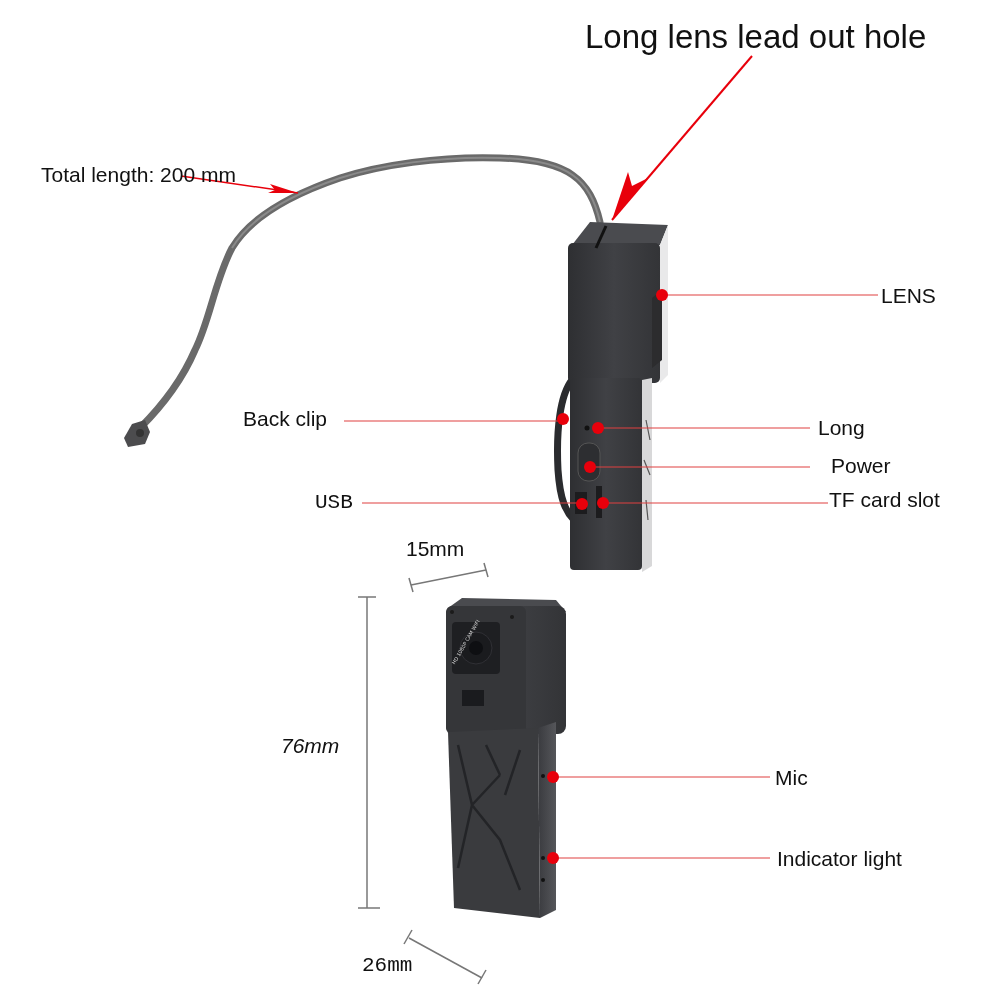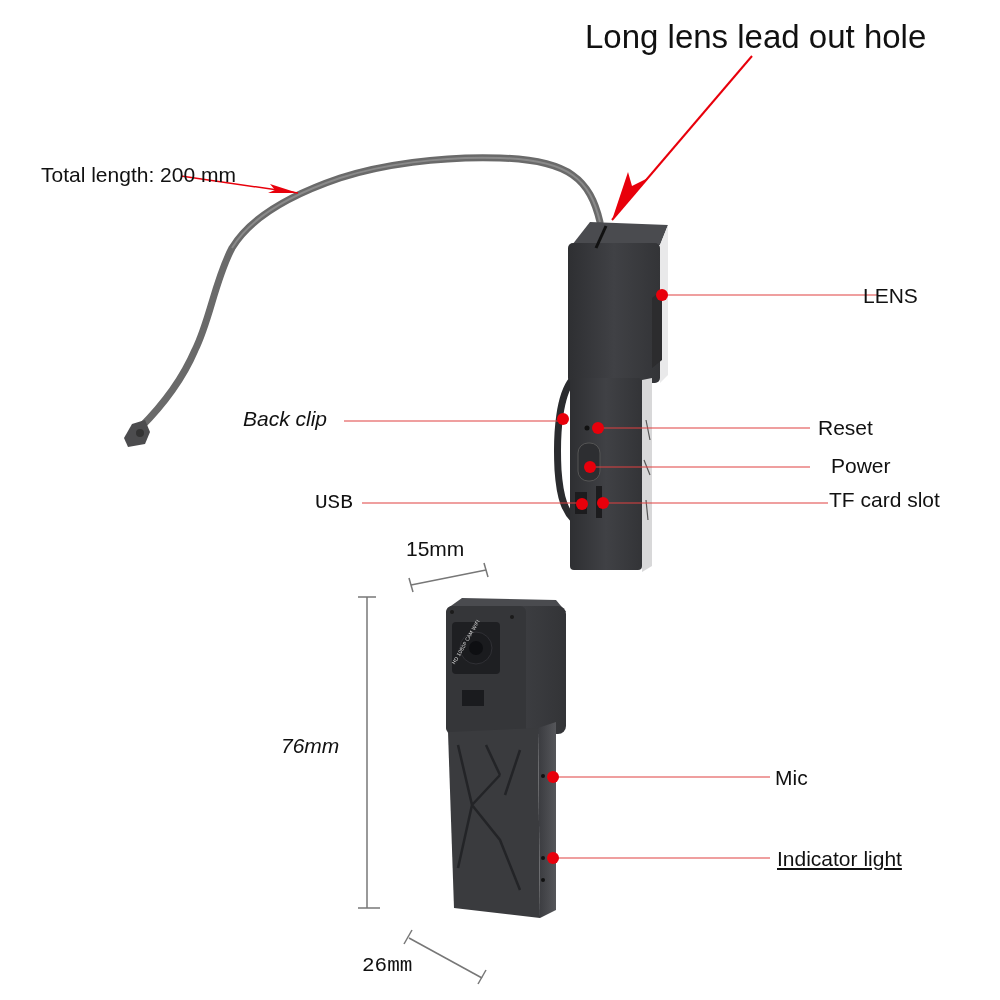--- a/index.html
+++ b/index.html
@@ -137,25 +137,25 @@
 
     <line x1="409" y1="938" x2="482" y2="978"></line>
     <line x1="404" y1="944" x2="412" y2="930"></line>
     <line x1="478" y1="984" x2="486" y2="970"></line>
   </g>
 </svg>
 
 <div class="label title" style="left:585px; top:20px;">Long lens lead out hole</div>
 <div class="label lbl" style="left:41px; top:129px;margin-top:35px;">Total length: 200 mm</div>
 
-<div class="label lbl" style="left:863px; top:285px;">LENS</div>
-<div class="label lbl" style="left:243px; top:408px;font-style:italic;">Back clip</div>
-<div class="label lbl" style="left:818px; top:417px;">Reset</div>
+<div class="label lbl" style="left:881px; top:285px;">LENS</div>
+<div class="label lbl" style="left:243px; top:408px;">Back clip</div>
+<div class="label lbl" style="left:818px; top:417px;">Long</div>
 <div class="label lbl" style="left:815px; top:455px;margin-left:16px;">Power</div>
 <div class="label lbl" style="left:315px; top:492px;font-family:Liberation Mono, monospace;">USB</div>
 <div class="label lbl" style="left:829px; top:489px;">TF card slot</div>
 
 <div class="label lbl" style="left:406px; top:538px;">15mm</div>
 <div class="label lbl" style="left:281px; top:735px;font-style:italic;">76mm</div>
 <div class="label lbl" style="left:362px; top:955px;font-family:Liberation Mono, monospace;">26mm</div>
 
 <div class="label lbl" style="left:775px; top:767px;">Mic</div>
-<div class="label lbl" style="left:777px; top:848px;text-decoration:underline;">Indicator light</div>
+<div class="label lbl" style="left:777px; top:848px;">Indicator light</div>
 
 </body></html>

